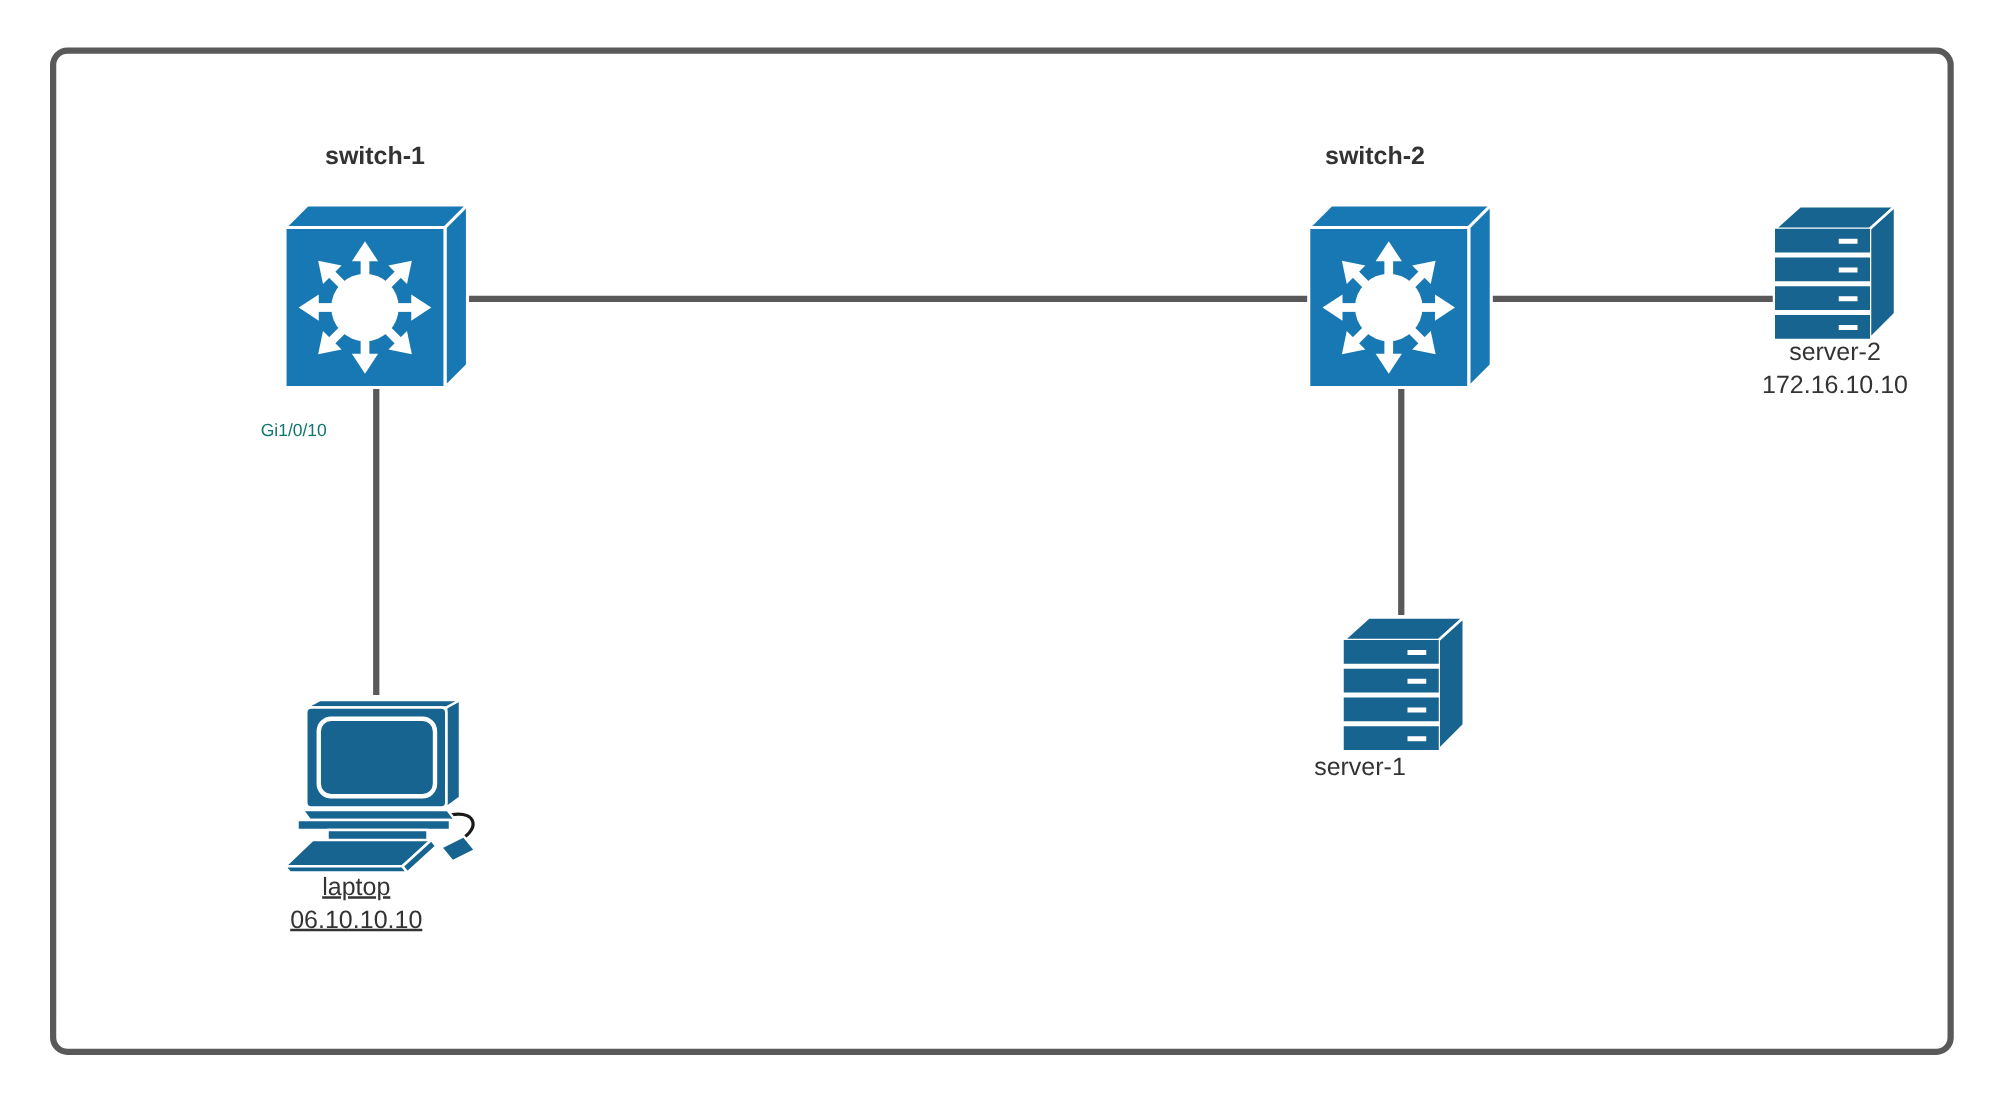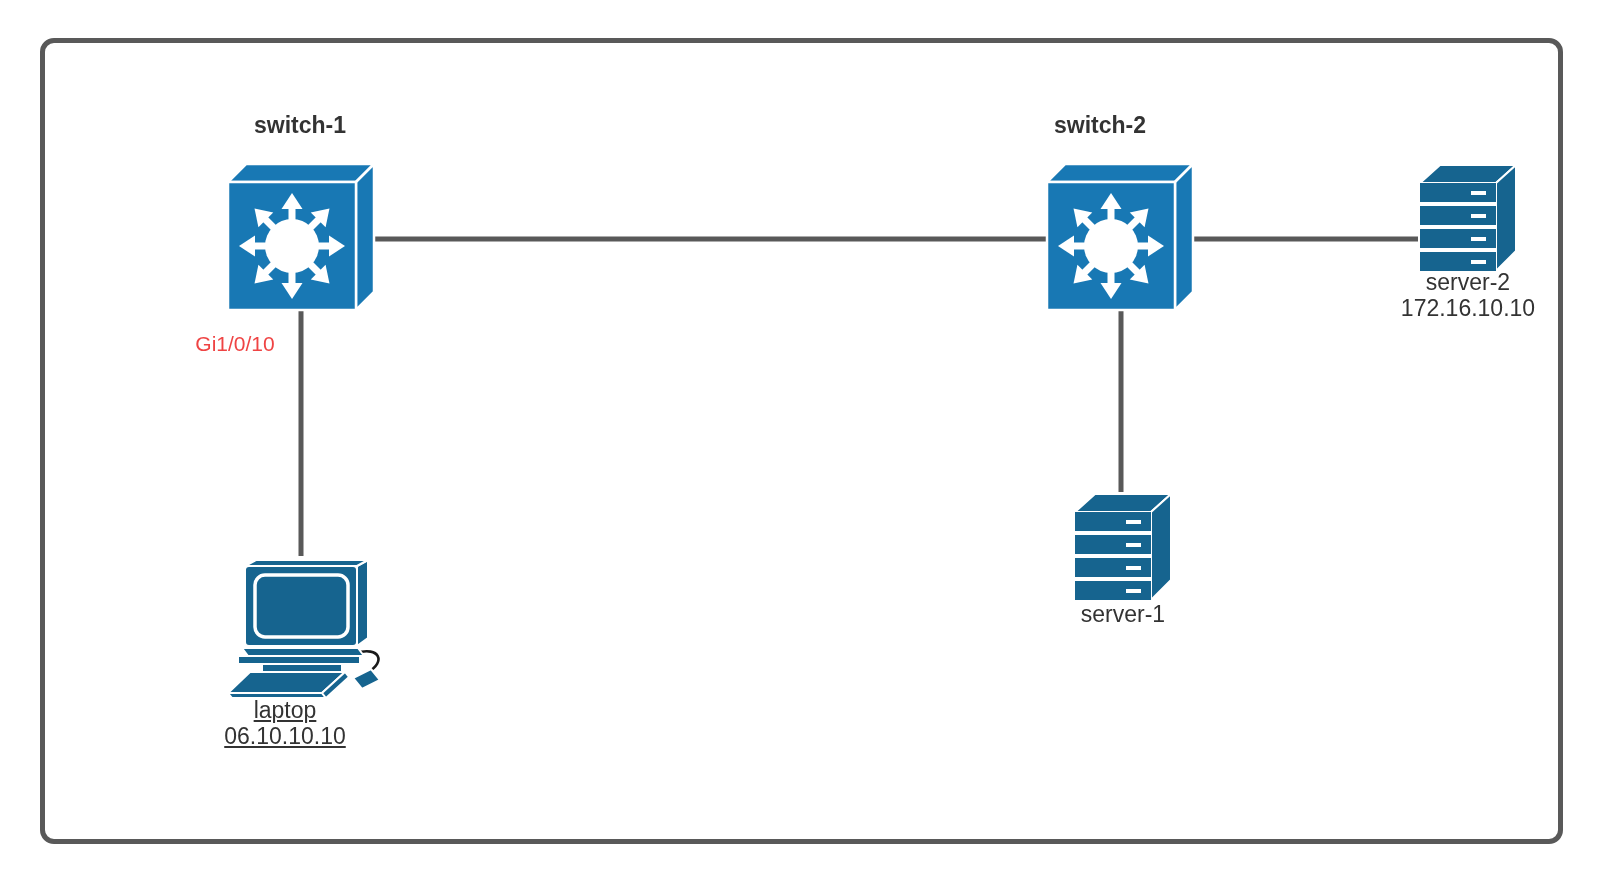--- a/index.html
+++ b/index.html
@@ -19,31 +19,31 @@
     border-radius: 14px;
     background: transparent;
   }
   .wires { position: absolute; left: 0; top: 0; }
   .node-svg { position: absolute; }
   .label-block {
     position: absolute;
     width: 300px;
     text-align: center;
     color: #333333;
-    font-size: 23px;
+    font-size: 20px;
     line-height: 26px;
     white-space: nowrap;
   }
   .label-block.bold { font-weight: bold; }
   .port-label {
     position: absolute;
     width: 200px;
     text-align: center;
-    color: #ef4444;
-    font-size: 21px;
+    color: #0f766e;
+    font-size: 14px;
     line-height: 24px;
     white-space: nowrap;
   }
 </style>
 </head>
 <body>
 
 <div class="canvas">
 
   <div class="frame"></div>
@@ -139,21 +139,21 @@
       <rect x="2" y="66" width="76" height="19"></rect>
       <rect x="2" y="89" width="76" height="19"></rect>
     </g>
     <g stroke="#ffffff" stroke-width="4" stroke-linecap="butt">
       <line x1="53" y1="30" x2="68" y2="30"></line>
       <line x1="53" y1="53" x2="68" y2="53"></line>
       <line x1="53" y1="76" x2="68" y2="76"></line>
       <line x1="53" y1="99" x2="68" y2="99"></line>
     </g>
   </svg>
-  <div class="label-block" style="left:973px; top:601px;">
+  <div class="label-block" style="left:938px; top:601px;">
     <div>server-1</div>
   </div>
 
   <svg class="node-svg" style="left:222px; top:556px;" width="160" height="145" viewBox="0 0 160 145">
     <rect x="0" y="0" width="160" height="145" fill="#ffffff"></rect>
     <g fill="#16648f" stroke="#ffffff" stroke-width="2" stroke-linejoin="round">
 
       <polygon points="135,10 146,4 146,82 135,90"></polygon>
       <polygon points="23,10 34,4 146,4 135,10"></polygon>
       <rect x="23" y="10" width="112" height="80" rx="4"></rect>

